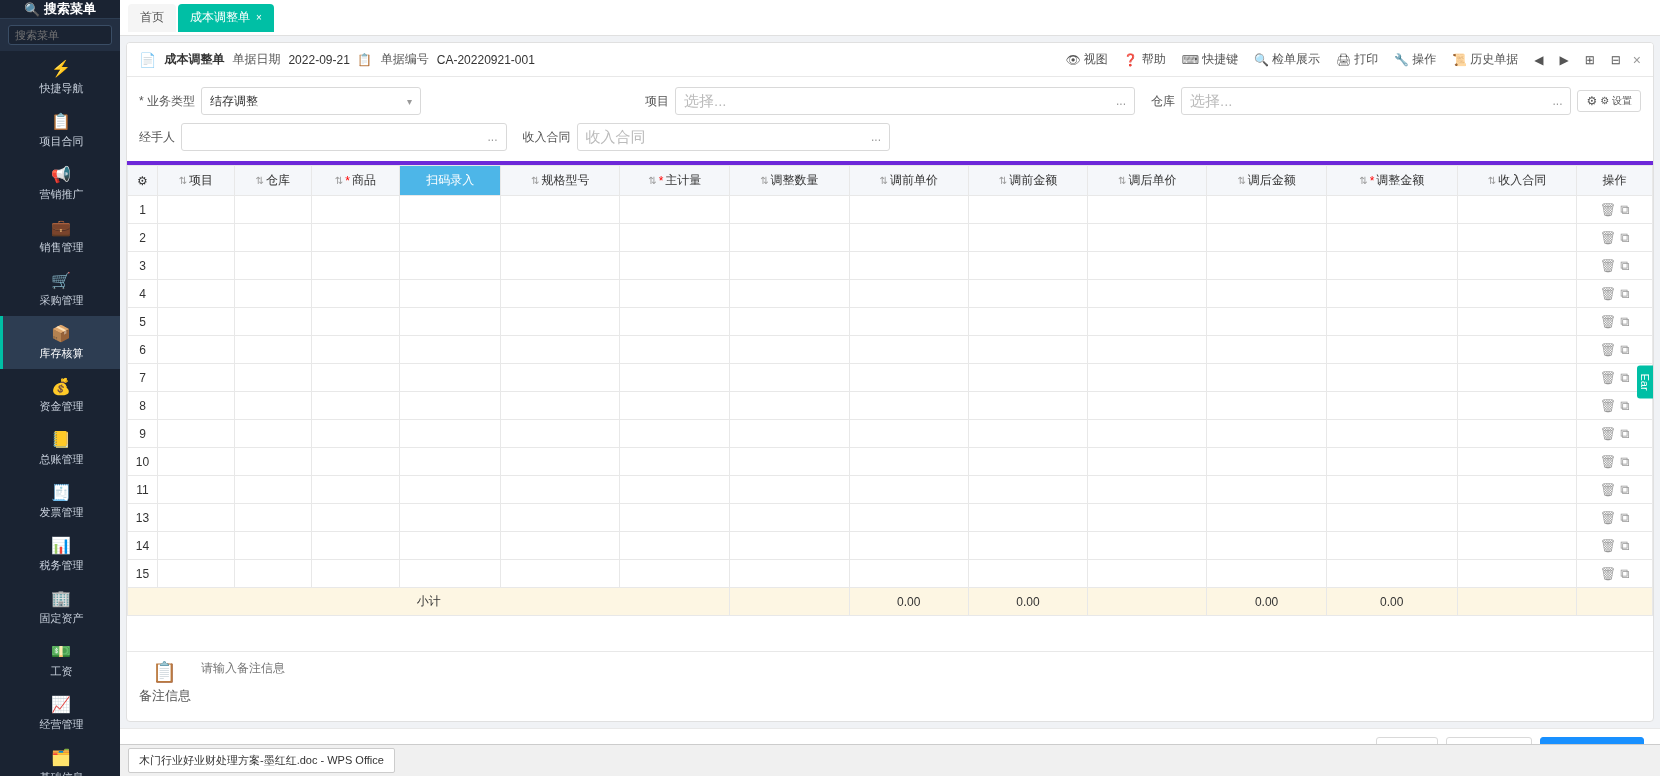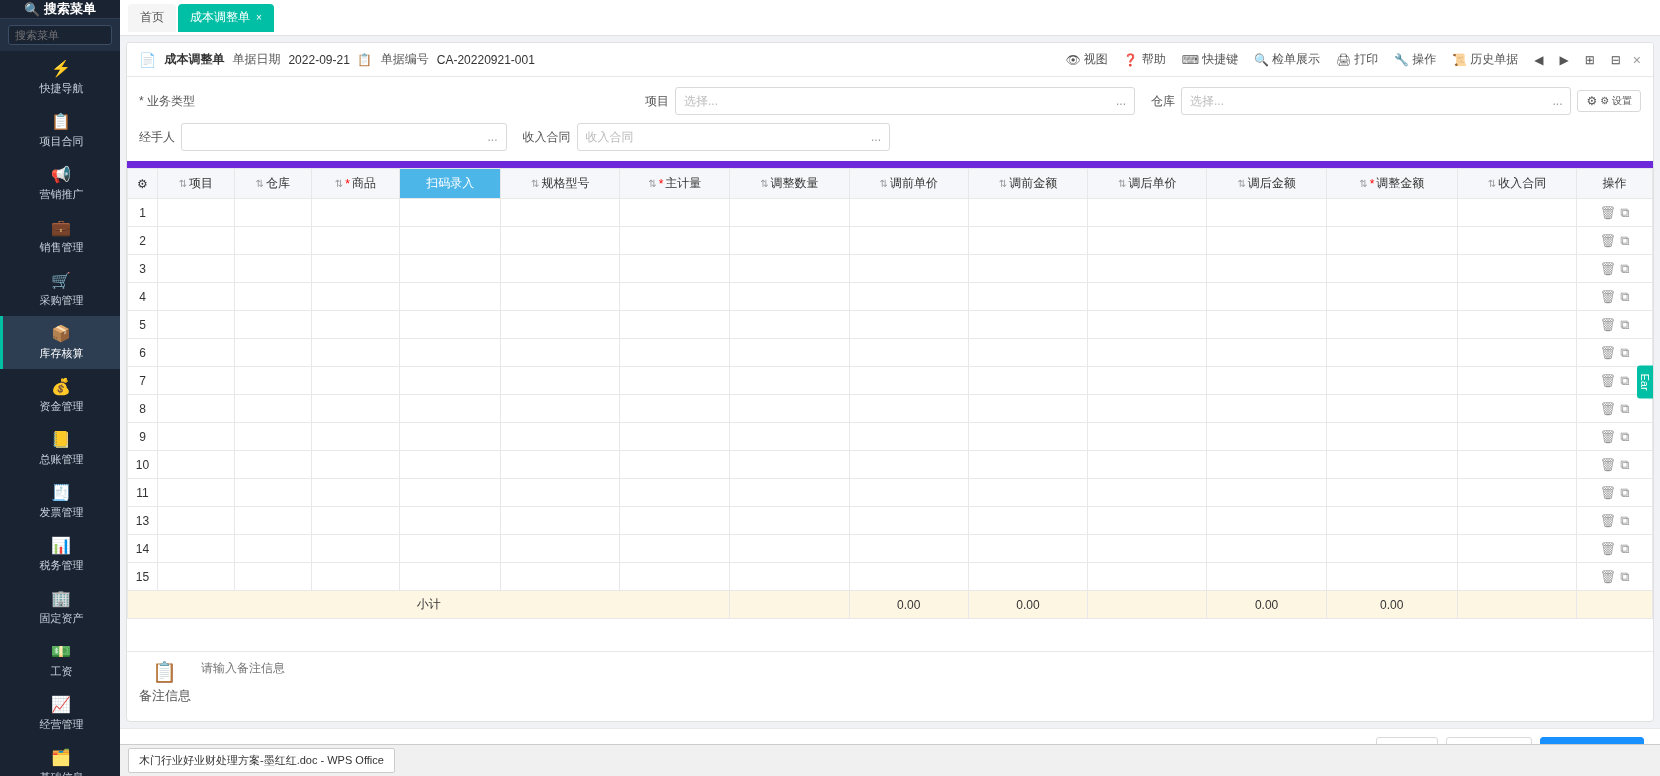--- a/index.html
+++ b/index.html
@@ -133,21 +133,21 @@
       cursor: pointer;
       color: #555;
       font-size: 12px;
       padding: 2px 4px;
     }
     .close-btn { color: #999; cursor: pointer; font-size: 14px; }
 
     
     .form-area {
       padding: 10px 12px;
-      border-bottom: 7px solid #6d28d9;
+      border-bottom: 4px solid #6d28d9;
       display: flex;
       flex-direction: column;
       gap: 8px;
     }
     .form-row {
       display: flex;
       align-items: center;
       gap: 16px;
     }
     .form-field {
@@ -164,21 +164,21 @@
       border: 1px solid #d9d9d9;
       border-radius: 3px;
       padding: 3px 8px;
       min-height: 28px;
       background: #fff;
       cursor: pointer;
       position: relative;
       min-width: 120px;
     }
     .field-input .val { color: #333; font-size: 12px; }
-    .field-input .placeholder { color: #bbb; font-size: 12px; }
+    .field-input .placeholder { color: #bbb; font-size: 15px; }
     .field-input .arrow { margin-left: auto; color: #999; font-size: 10px; }
     .field-input .dots { color: #999; font-size: 12px; margin-left: auto; }
     .settings-btn {
       display: flex;
       align-items: center;
       gap: 3px;
       cursor: pointer;
       color: #555;
       font-size: 12px;
       border: 1px solid #d9d9d9;
@@ -447,20 +447,24 @@
         <span class="toolbar-btn">⊞</span>
         <span class="toolbar-btn">⊟</span>
         <span class="close-btn">×</span>
       </div>
     </div>
 
     <div class="form-area">
       <div class="form-row">
         <div class="form-field">
           <span class="field-label">* 业务类型</span>
+          <div class="field-input" style="max-width:220px;">
+            <span class="val">结存调整</span>
+            <span class="arrow">▾</span>
+          </div>
         </div>
         <div class="form-field">
           <span class="field-label">项目</span>
           <div class="field-input">
             <span class="placeholder">选择...</span>
             <span class="dots">...</span>
           </div>
         </div>
         <div class="form-field">
           <span class="field-label">仓库</span>

